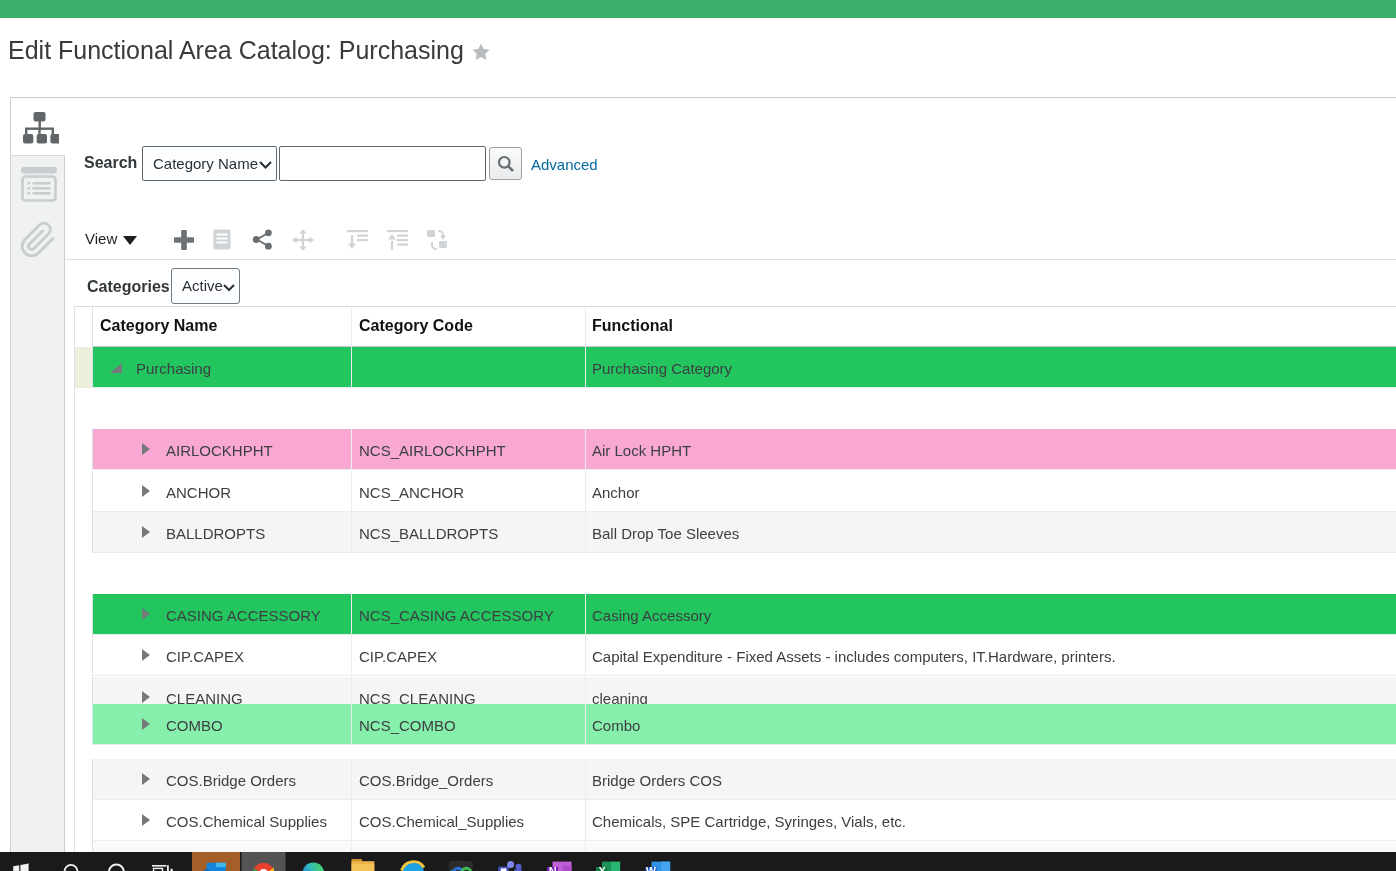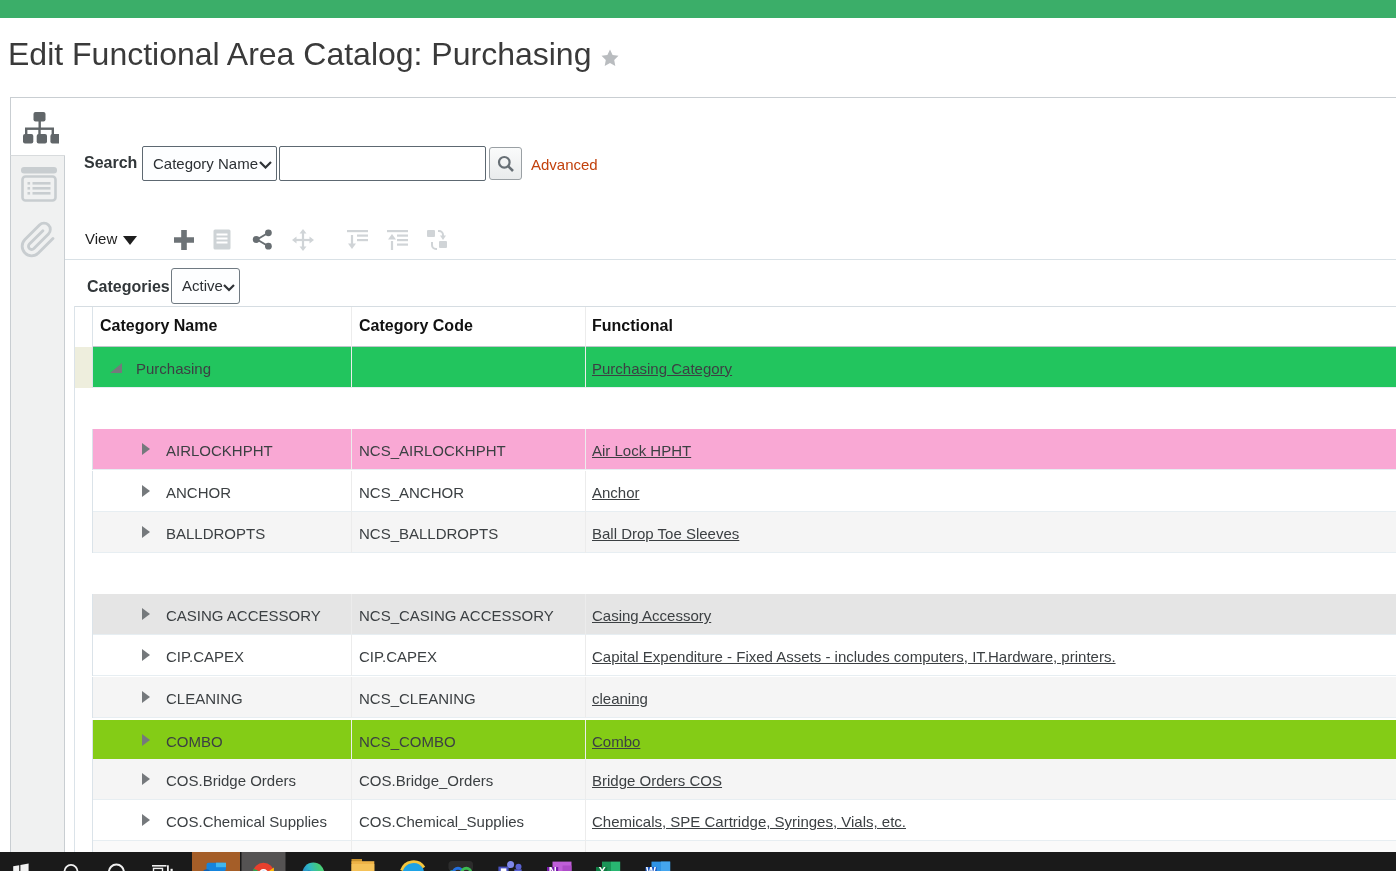--- a/index.html
+++ b/index.html
@@ -1,53 +1,53 @@
 <!DOCTYPE html>
 <html><head>
 <meta charset="utf-8">
 <style>
   * { margin:0; padding:0; box-sizing:border-box; }
   html,body { width:1396px; height:871px; overflow:hidden; background:#fff;
     font-family:"Liberation Sans", sans-serif; }
   .abs { position:absolute; }
   #page { position:relative; width:1396px; height:871px; }
   #greenbar { left:0; top:0; width:1396px; height:18px; background:#3bae69; }
-  #title { left:8px; top:36px; font-size:32px; color:#3a3a3a;text-align:center; }
+  #title { left:8px; top:36px; font-size:25px; color:#3a3a3a;text-align:center; }
   #topline { left:10px; top:97px; width:1386px; height:1px; background:#c9ced2; }
   #sidebar { left:10px; top:98px; width:55px; height:754px; background:#f0f1f1;
     border-left:1px solid #c9ced2; }
   #sidebarR { left:64px; top:156px; width:1px; height:696px; background:#c9ced2; }
   #tab1 { left:10px; top:98px; width:55px; height:58px; background:#fff;
     border-left:1px solid #c9ced2; border-bottom:1px solid #d8dbdd; }
   .lbl { font-weight:bold; color:#32373a; font-size:16px; }
   #searchlbl { left:84px; top:154px;text-align:center; }
   #selbox { left:142px; top:146px; width:135px; height:35px; border:1px solid #5d6871;
     border-radius:2px; background:#fdfeff; color:#2c3034;
     line-height:33px; padding-left:10px; font-size:15px; }
   #inputbox { left:279px; top:146px; width:207px; height:35px; border:1px solid #5d6871;
     border-radius:2px; background:#fff; }
   #srchbtn { left:489px; top:147px; width:33px; height:33px; border:1px solid #9aa0a4;
     border-radius:3px; background:linear-gradient(#fafbfb,#e9ebec); }
-  #advanced { left:531px; top:156px; font-size:15px; color:#c2410c; }
+  #advanced { left:531px; top:156px; font-size:15px; color:#0369a1; }
   #viewlbl { left:85px; top:230px; font-size:15px; color:#1e1e1e; }
   #toolsep { left:65px; top:259px; width:1331px; height:1px; background:#d9e1e6; }
   #catlbl { left:87px; top:278px; }
   #actbox { left:171px; top:268px; width:69px; height:36px; border:1px solid #707a82;
     border-radius:3px; background:#fdfeff; font-size:15px; color:#2c3034;
     line-height:34px; padding-left:10px; }
   
   #tbl { left:74px; top:306px; width:1322px; height:546px; }
   #tbl .hdr { position:absolute; left:0; top:0; width:1322px; height:41px;
     border-top:1px solid #d6dde2; border-bottom:1px solid #c0c6ca; background:#fff; }
   #tbl .hdr span { position:absolute; top:10px; font-weight:bold; font-size:16px; color:#111; }
   .row { position:absolute; left:0; width:1322px; height:41px;
     border-bottom:1px solid #e7eef2; font-size:15px; color:#3c4043; }
   .row .c1 { position:absolute; top:13px; }
   .row .c2 { position:absolute; left:285px; top:13px; }
-  .row .c3 { position:absolute; left:518px; top:13px;text-decoration:underline; }
+  .row .c3 { position:absolute; left:518px; top:13px; }
   .rowhead { position:absolute; left:0; top:0; width:19px; height:41px;
     border-right:1px solid #dbe3e9; background:#fff; }
   .colsep { position:absolute; top:0; width:1px; height:41px; background:#ececec; }
   .tri { position:absolute; top:14px; width:0; height:0;
     border-top:6.5px solid transparent; border-bottom:6.5px solid transparent;
     border-left:8px solid #75797c; }
   #taskbar { left:0; top:852px; width:1396px; height:19px; background:#171717; }
 </style>
 </head>
 <body>
@@ -218,21 +218,21 @@
       </div>
     <div class="row" style="top:205.8px;background:#f5f5f5">
         <div class="tri" style="left:68px"></div>
         <div class="c1" style="left:92px">BALLDROPTS</div>
         <div class="c2">NCS_BALLDROPTS</div>
         <div class="c3">Ball Drop Toe Sleeves</div>
         <div class="rowhead"></div>
         <div class="colsep" style="left:277px"></div>
         <div class="colsep" style="left:511px"></div>
       </div>
-    <div class="row" style="top:288.2px;background:#e5e5e5">
+    <div class="row" style="top:288.2px;background:#22c55e">
         <div class="tri" style="left:68px"></div>
         <div class="c1" style="left:92px">CASING ACCESSORY</div>
         <div class="c2">NCS_CASING ACCESSORY</div>
         <div class="c3">Casing Accessory</div>
         <div class="rowhead"></div>
         <div class="colsep" style="left:277px"></div>
         <div class="colsep" style="left:511px"></div>
       </div>
     <div class="row" style="top:329.4px;background:#fff">
         <div class="tri" style="left:68px"></div>
@@ -245,21 +245,21 @@
       </div>
     <div class="row" style="top:370.6px;background:#f5f5f5">
         <div class="tri" style="left:68px"></div>
         <div class="c1" style="left:92px">CLEANING</div>
         <div class="c2">NCS_CLEANING</div>
         <div class="c3">cleaning</div>
         <div class="rowhead"></div>
         <div class="colsep" style="left:277px"></div>
         <div class="colsep" style="left:511px"></div>
       </div>
-    <div class="row" style="top:414px;background:#84cc16">
+    <div class="row" style="top:398px;background:#86efac">
         <div class="tri" style="left:68px"></div>
         <div class="c1" style="left:92px">COMBO</div>
         <div class="c2">NCS_COMBO</div>
         <div class="c3">Combo</div>
         <div class="rowhead"></div>
         <div class="colsep" style="left:277px"></div>
         <div class="colsep" style="left:511px"></div>
       </div>
     <div class="row" style="top:453px;background:#f5f5f5">
         <div class="tri" style="left:68px"></div>

